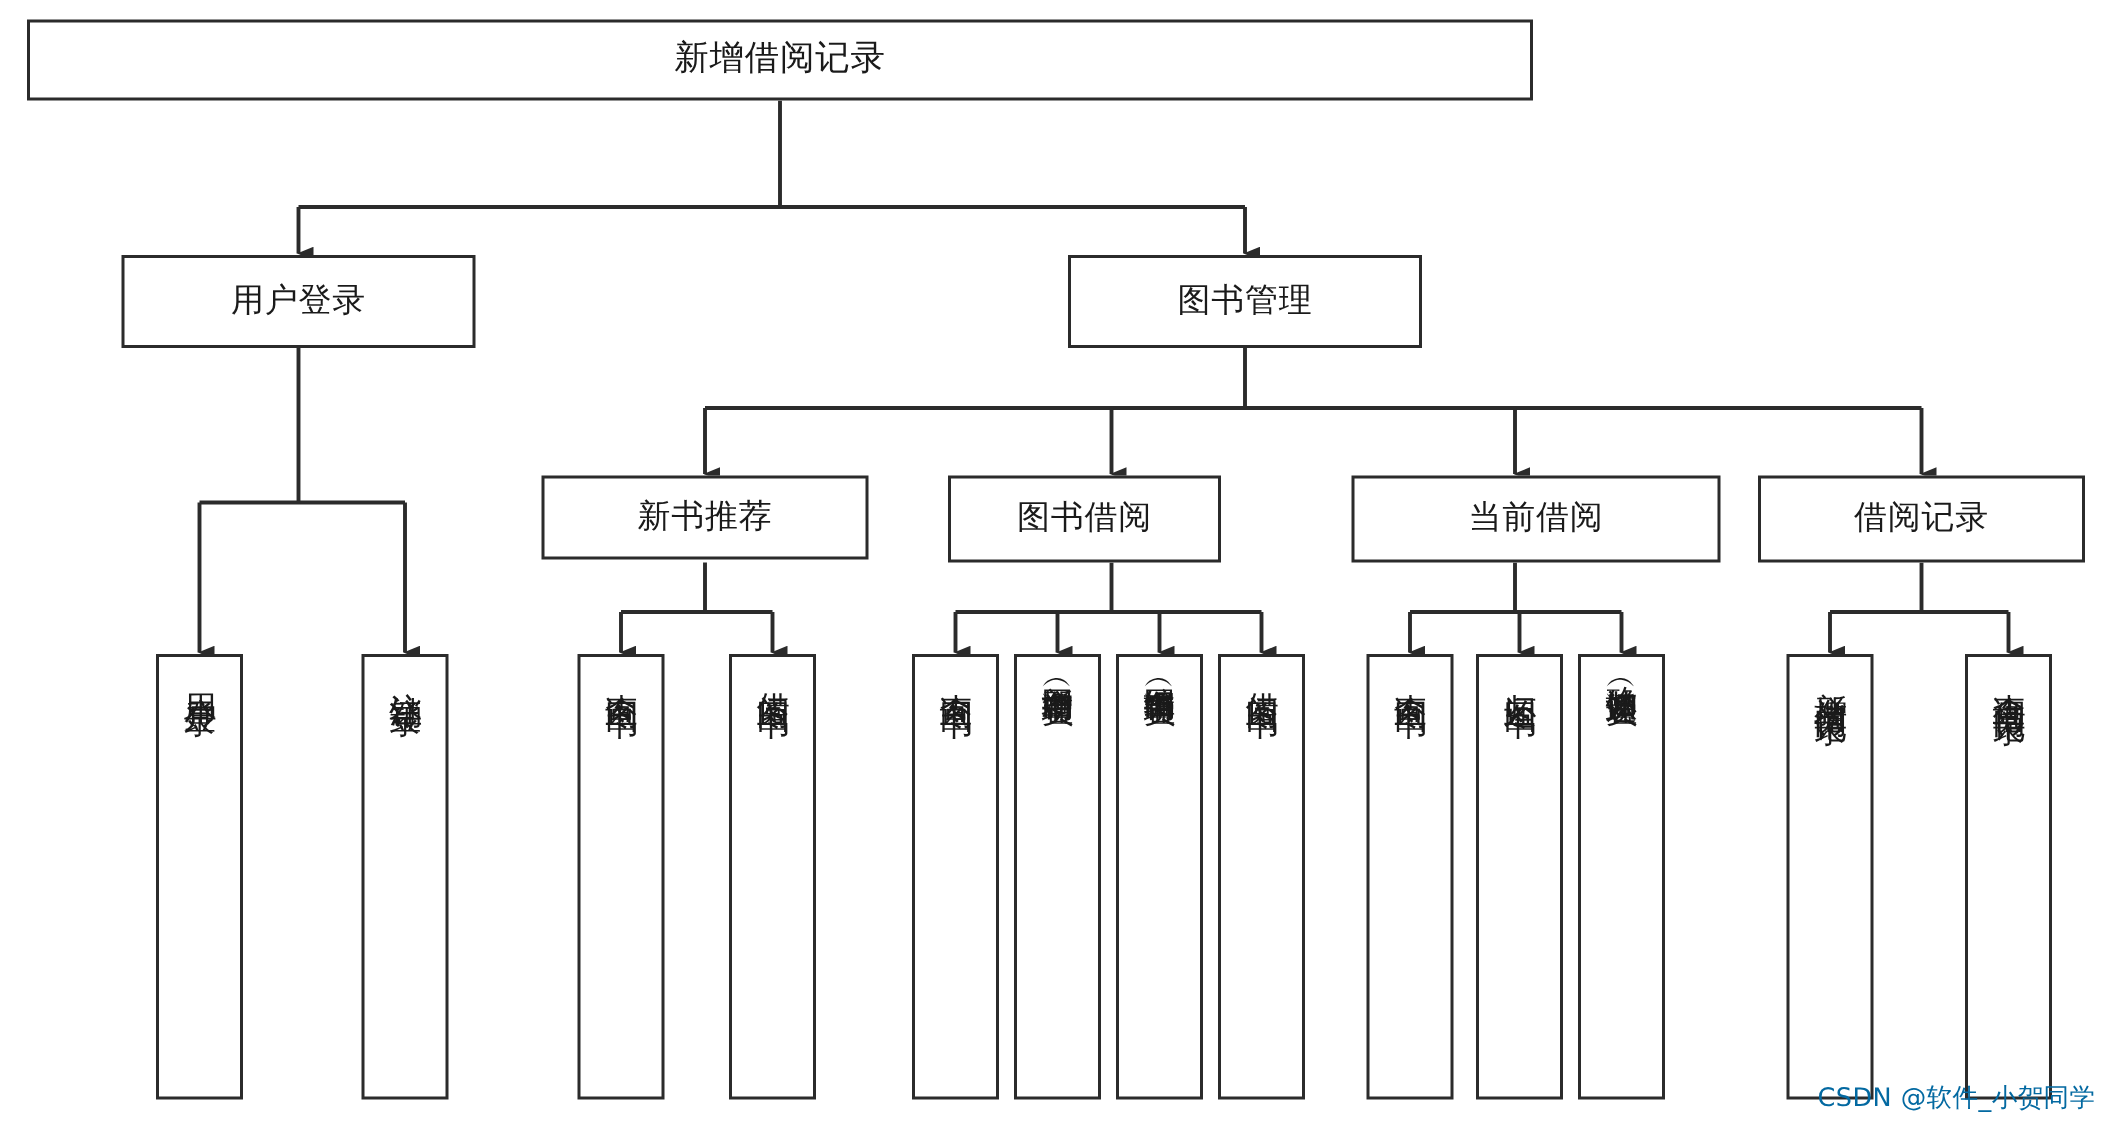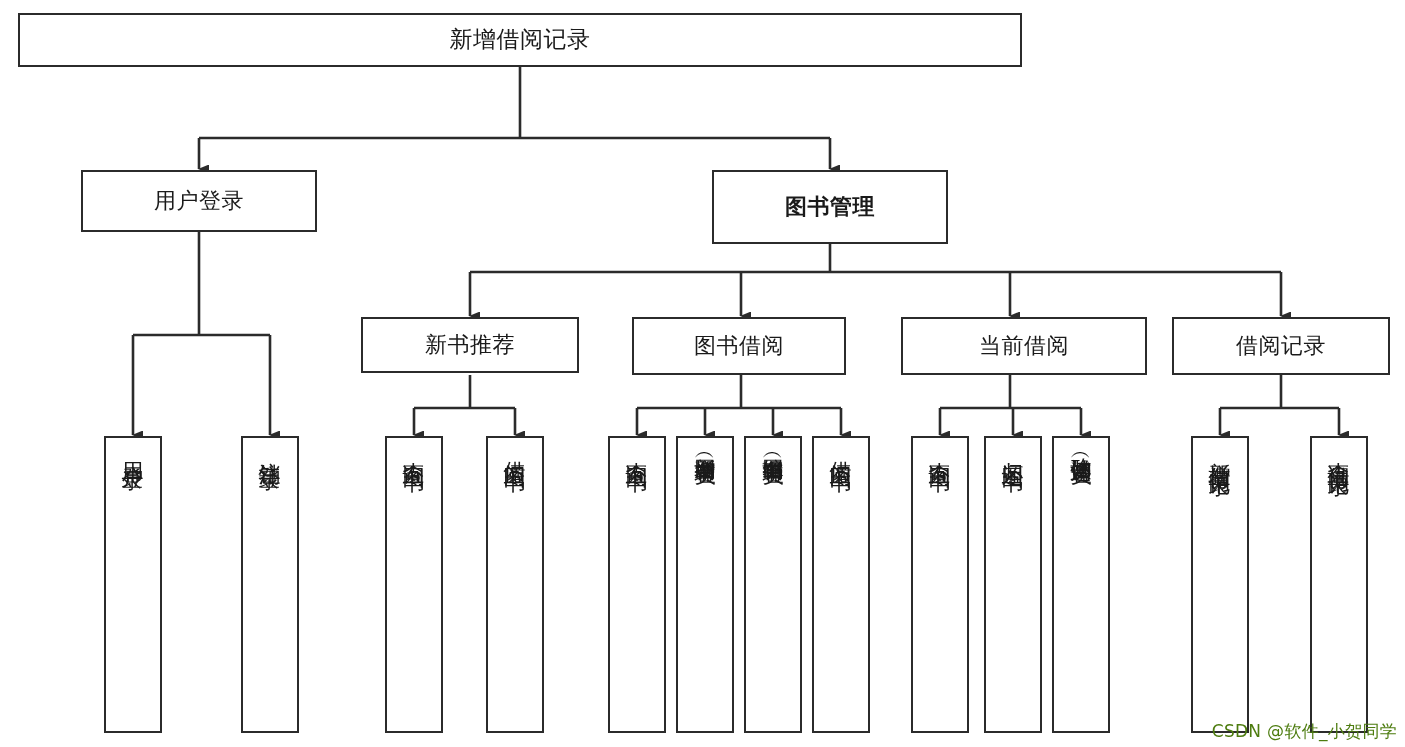--- a/index.html
+++ b/index.html
@@ -66,21 +66,21 @@
   }
   .node-box.leaf.tall-text .node-label-v {
     font-size: 21px;
     letter-spacing: 1px;
   }
   .watermark {
     position: absolute;
     right: 8px;
     bottom: 4px;
     font-size: 17px;
-    color: #4d7c0f;
+    color: #0369a1;
     white-space: nowrap;
     letter-spacing: 0.3px;
   }
 </style>
 </head>
 <body>
 
 <div id="diagram-root">
 
   <svg id="tree-svg" viewBox="0 0 1405 747" xmlns="http://www.w3.org/2000/svg">
@@ -126,27 +126,27 @@
       </g>
   </svg>
 
   <div id="nodes-layer">
       <div class="node-box root" style="left: 18px; top: 13px; width: 1004px; height: 54px;">
         <span class="node-label-h">新增借阅记录</span>
       </div>
       <div class="node-box level2" style="left: 81px; top: 170px; width: 236px; height: 62px;">
         <span class="node-label-h">用户登录</span>
       </div>
-      <div class="node-box level2" style="left: 712px; top: 170px; width: 236px; height: 74px; font-weight: bold;">
+      <div class="node-box level2" style="left: 712px; top: 170px; width: 236px; height: 62px;">
         <span class="node-label-h">图书管理</span>
       </div>
       <div class="node-box level3" style="left: 361px; top: 317px; width: 218px; height: 56px;">
         <span class="node-label-h">新书推荐</span>
       </div>
-      <div class="node-box level3" style="left: 632px; top: 317px; width: 214px; height: 58px;">
+      <div class="node-box level3" style="left: 632px; top: 317px; width: 182px; height: 58px;">
         <span class="node-label-h">图书借阅</span>
       </div>
       <div class="node-box level3" style="left: 901px; top: 317px; width: 246px; height: 58px;">
         <span class="node-label-h">当前借阅</span>
       </div>
       <div class="node-box level3" style="left: 1172px; top: 317px; width: 218px; height: 58px;">
         <span class="node-label-h">借阅记录</span>
       </div>
       <div class="node-box leaf" style="left: 104px; top: 436px; width: 58px; height: 297px;">
         <span class="node-label-v">用户登录</span>

